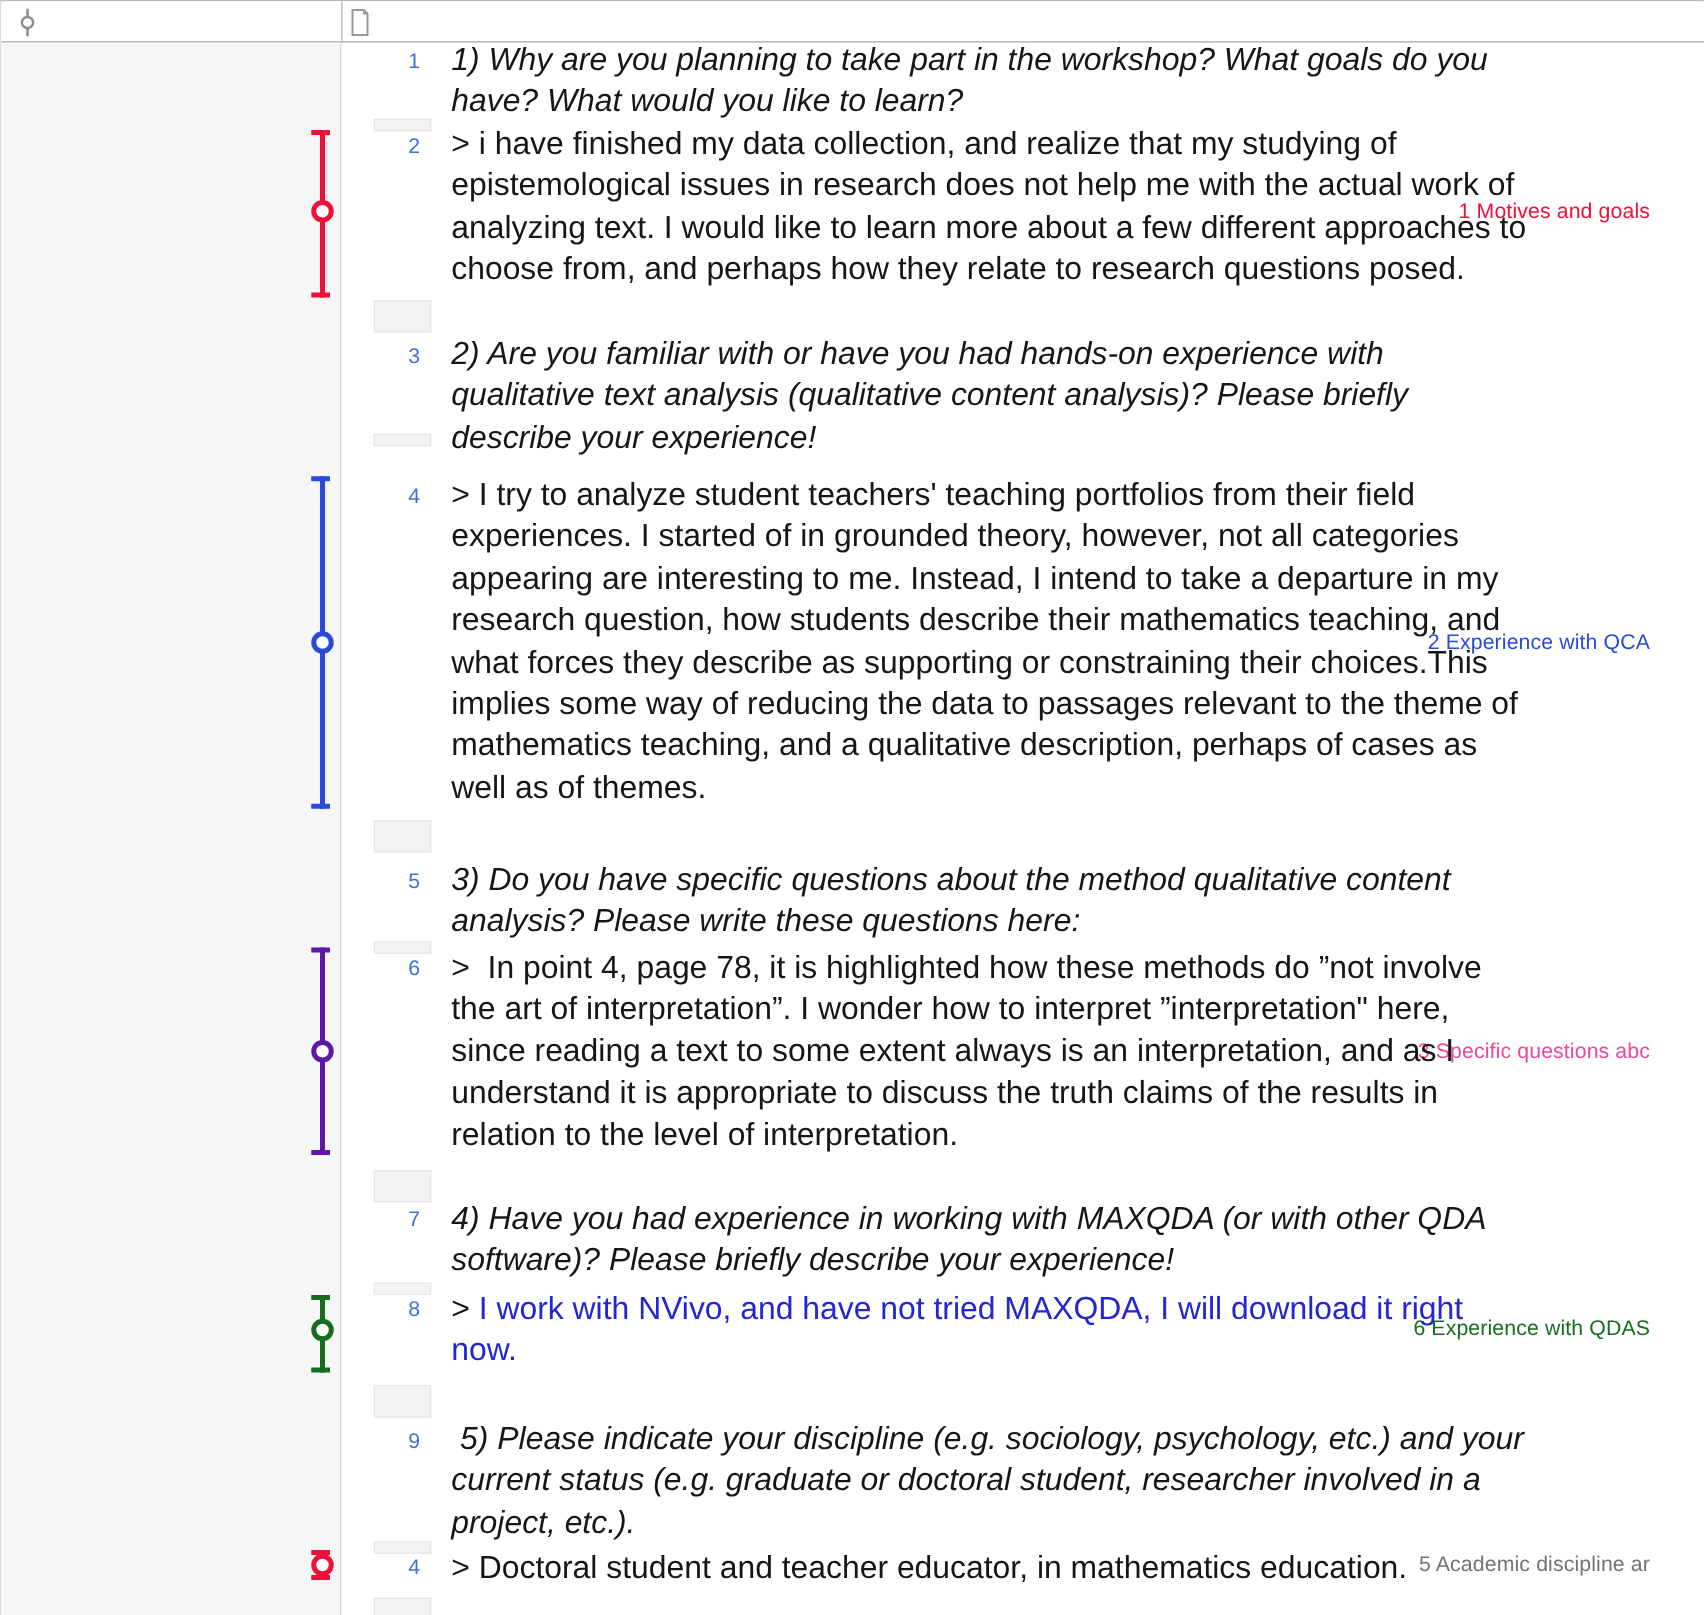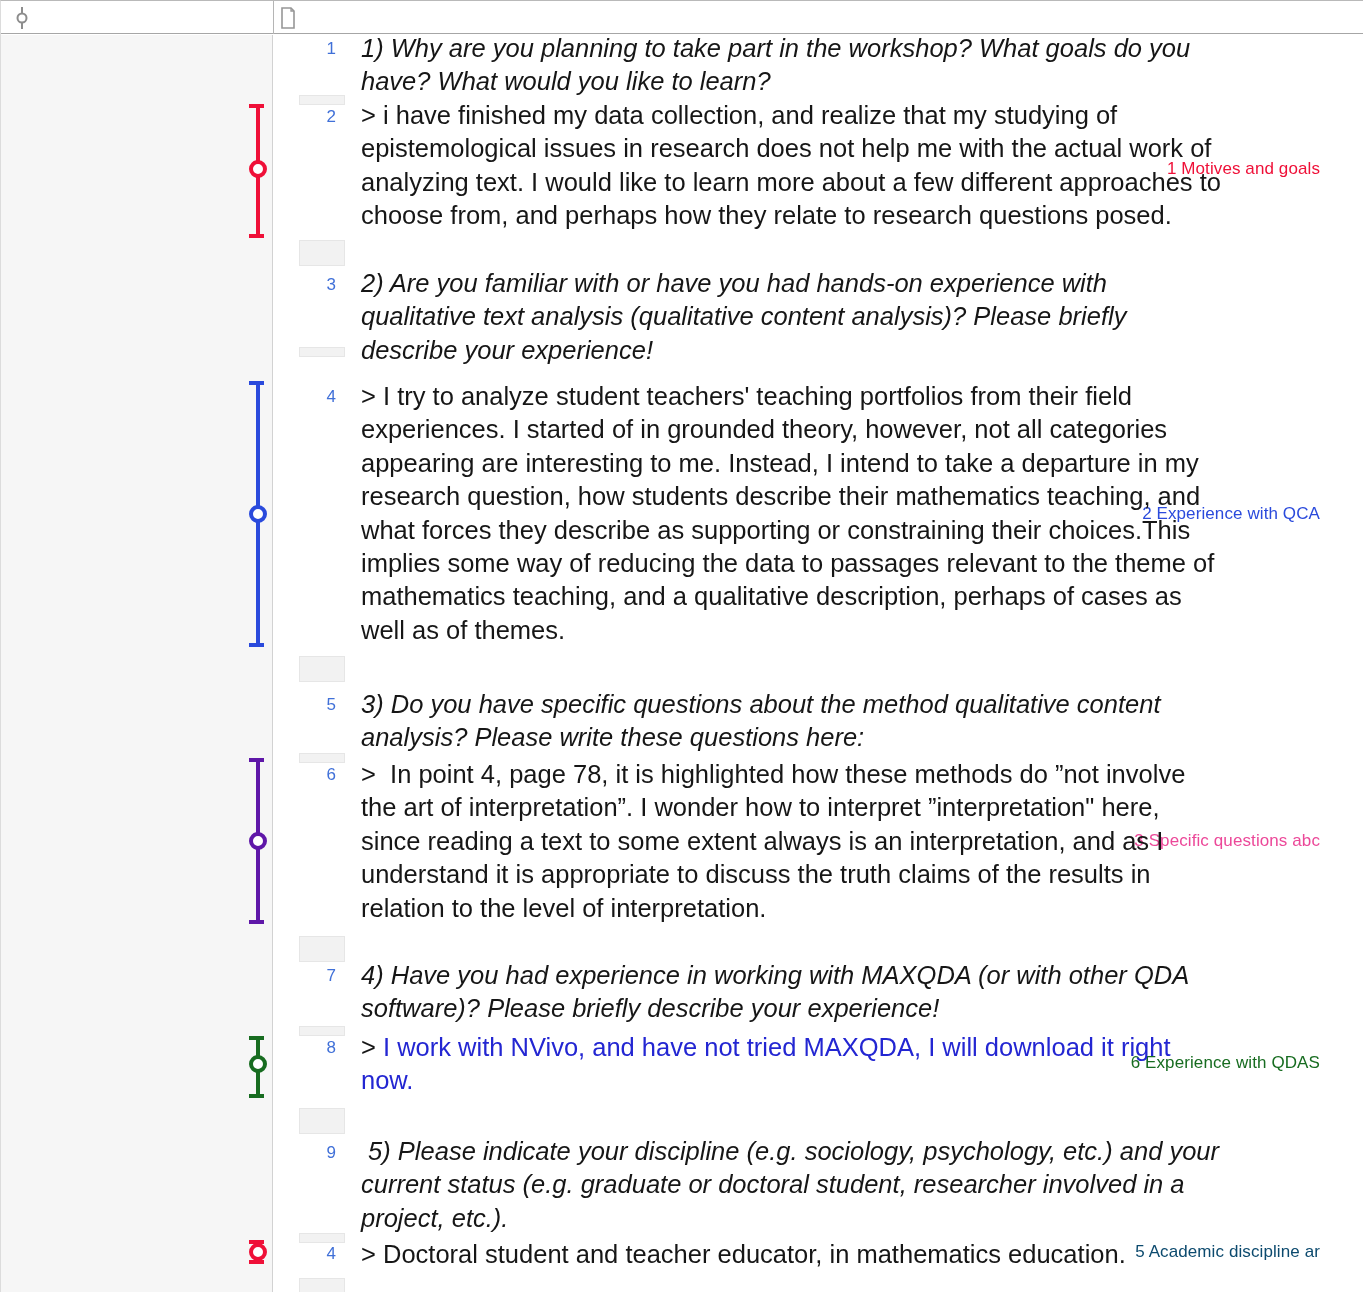--- a/index.html
+++ b/index.html
@@ -72,21 +72,21 @@
   <div class="b-cap" style="top: 757px; background-color: rgb(95, 23, 168);"></div>
   <div class="b-cap" style="top: 919px; background-color: rgb(95, 23, 168);"></div>
   <div class="b-circle" style="top: 831px; border-color: rgb(95, 23, 168);"></div>
 
   <div class="code-label" style="top: 1062px; color: rgb(23, 108, 32);">6 Experience with QDAS</div>
   <div class="b-line" style="top: 1035px; height: 62px; background-color: rgb(23, 108, 32);"></div>
   <div class="b-cap" style="top: 1035px; background-color: rgb(23, 108, 32);"></div>
   <div class="b-cap" style="top: 1093px; background-color: rgb(23, 108, 32);"></div>
   <div class="b-circle" style="top: 1054px; border-color: rgb(23, 108, 32);"></div>
 
-  <div class="code-label" style="top: 1251px; color: #0c4a6e;">5 Academic discipline ar</div>
+  <div class="code-label" style="top: 1251px; color: #737373;">5 Academic discipline ar</div>
   <div class="b-line" style="top: 1239px; height: 24px; background-color: rgb(239, 16, 56);"></div>
   <div class="b-cap" style="top: 1239px; background-color: rgb(239, 16, 56);"></div>
   <div class="b-cap" style="top: 1259px; background-color: rgb(239, 16, 56);"></div>
   <div class="b-circle" style="top: 1242px; border-color: rgb(239, 16, 56);"></div>
 
   <div class="psep" style="top:94px;height:10px;"></div>
   <div class="psep" style="top:239px;height:26px;"></div>
   <div class="psep" style="top:346px;height:10px;"></div>
   <div class="psep" style="top:655px;height:26px;"></div>
   <div class="psep" style="top:752px;height:10px;"></div>

